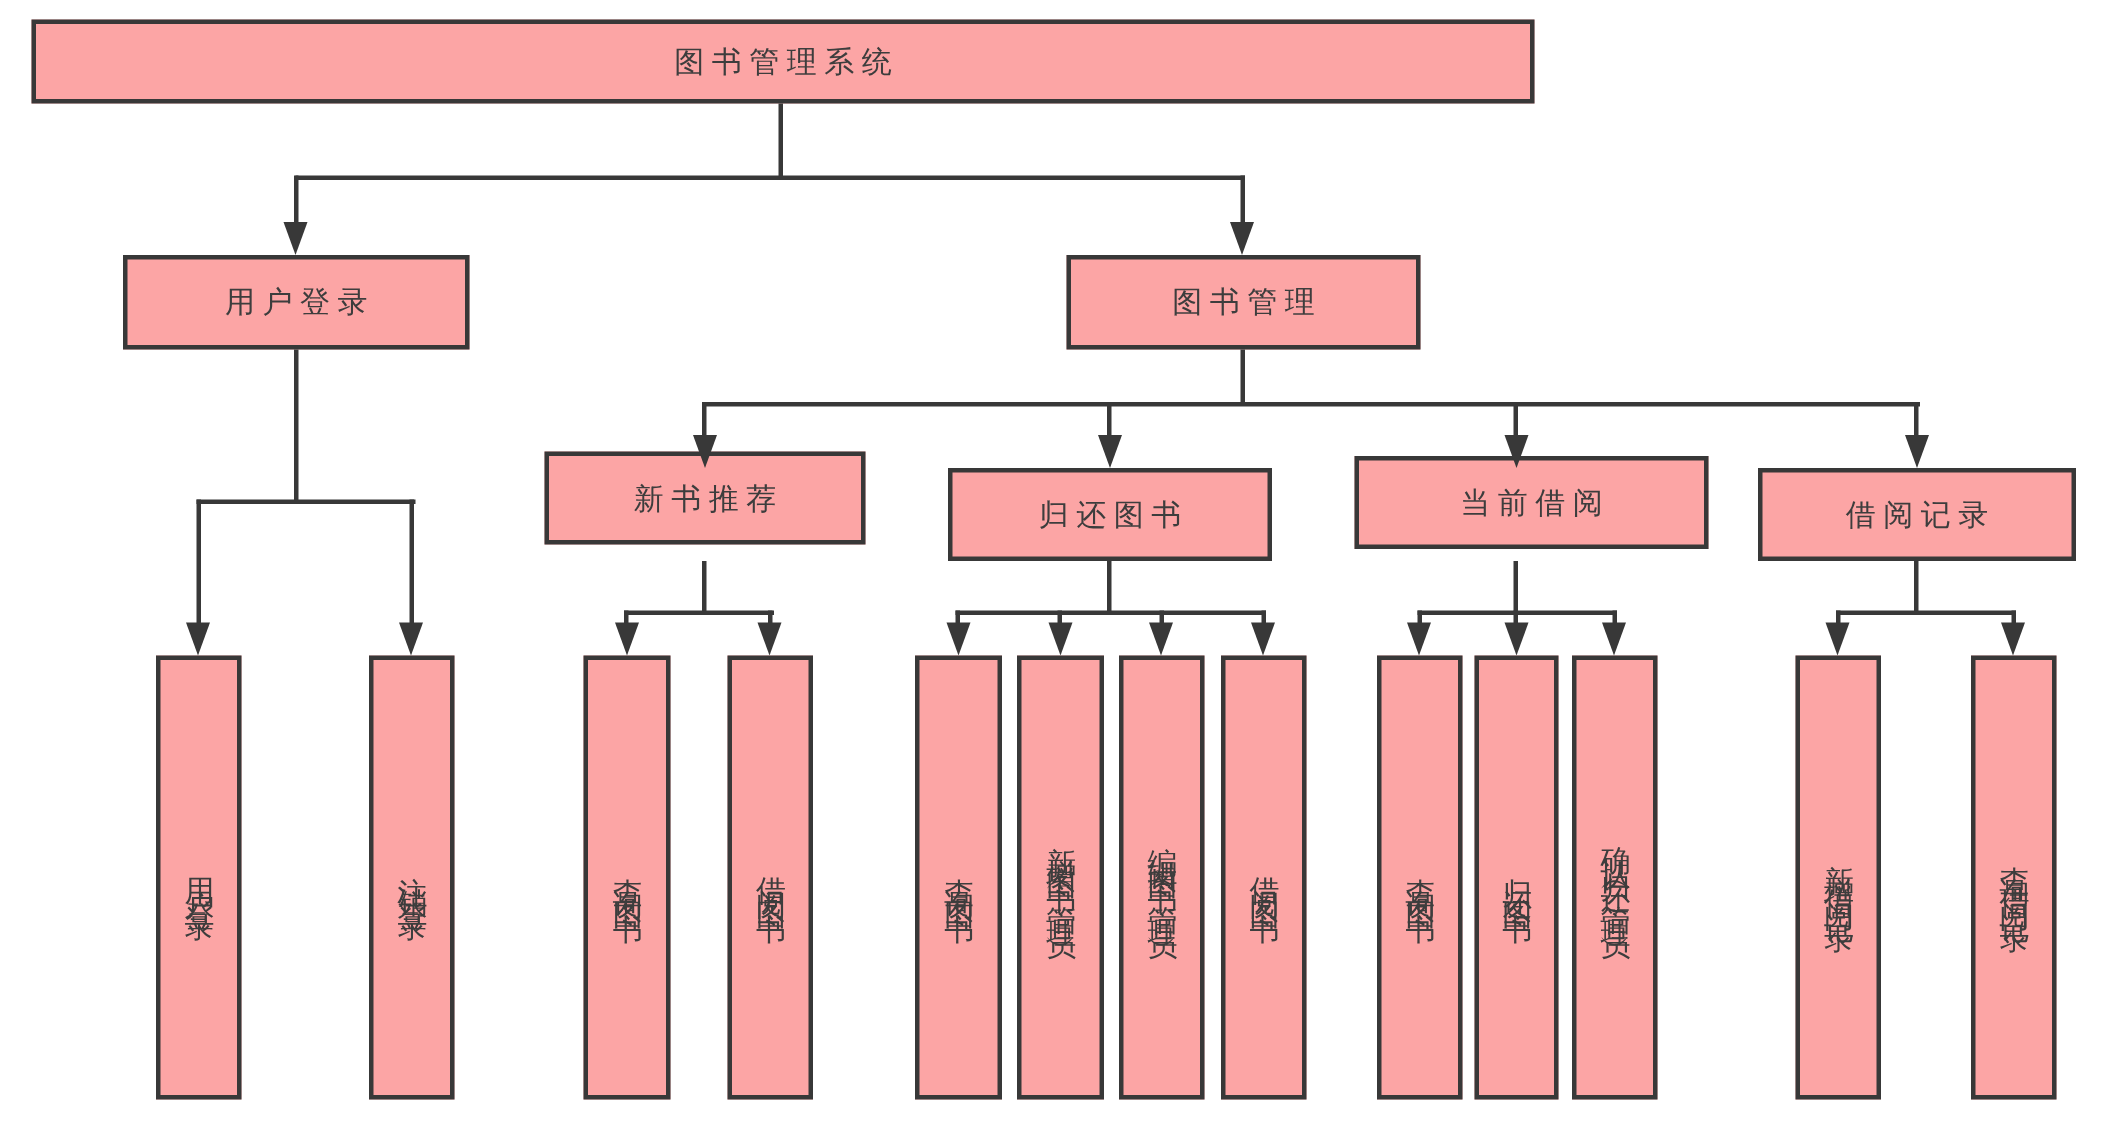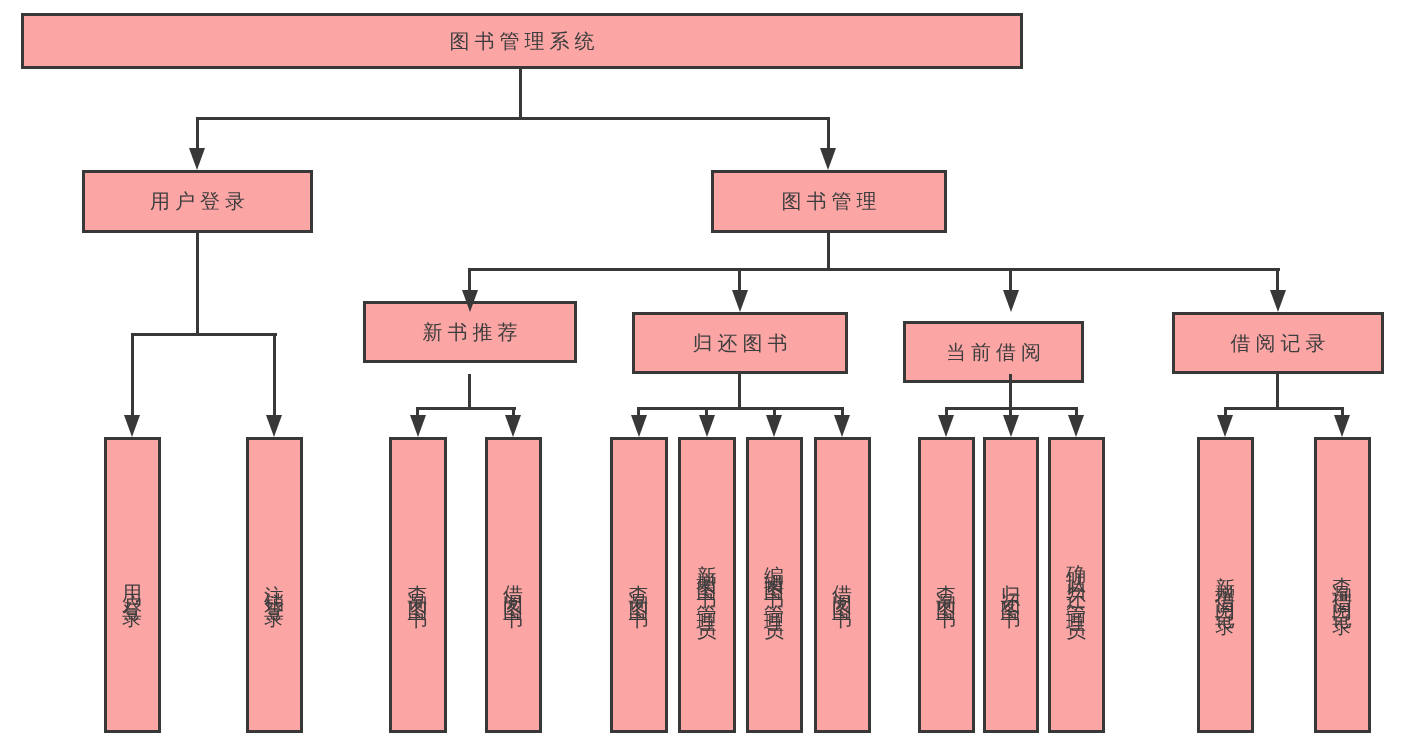--- a/index.html
+++ b/index.html
@@ -46,21 +46,21 @@
   <div class="node hz" style="left:711px;top:170px;width:236px;height:63px">
     <span class="lbl">图书管理</span>
   </div>
 
   <div class="node hz" style="left:363px;top:301px;width:214px;height:62px">
     <span class="lbl">新书推荐</span>
   </div>
   <div class="node hz" style="left:632px;top:312px;width:216px;height:62px">
     <span class="lbl">归还图书</span>
   </div>
-  <div class="node hz" style="left:903px;top:321px;width:181px;height:62px">
+  <div class="node hz" style="left:903px;top:304px;width:236px;height:62px">
     <span class="lbl">当前借阅</span>
   </div>
   <div class="node hz" style="left:1172px;top:312px;width:212px;height:62px">
     <span class="lbl">借阅记录</span>
   </div>
 
   <div class="node vt" style="left:104px;top:437px;width:57px;height:296px">
     <span class="lbl">用户登录</span>
   </div>
   <div class="node vt" style="left:246px;top:437px;width:57px;height:296px">

